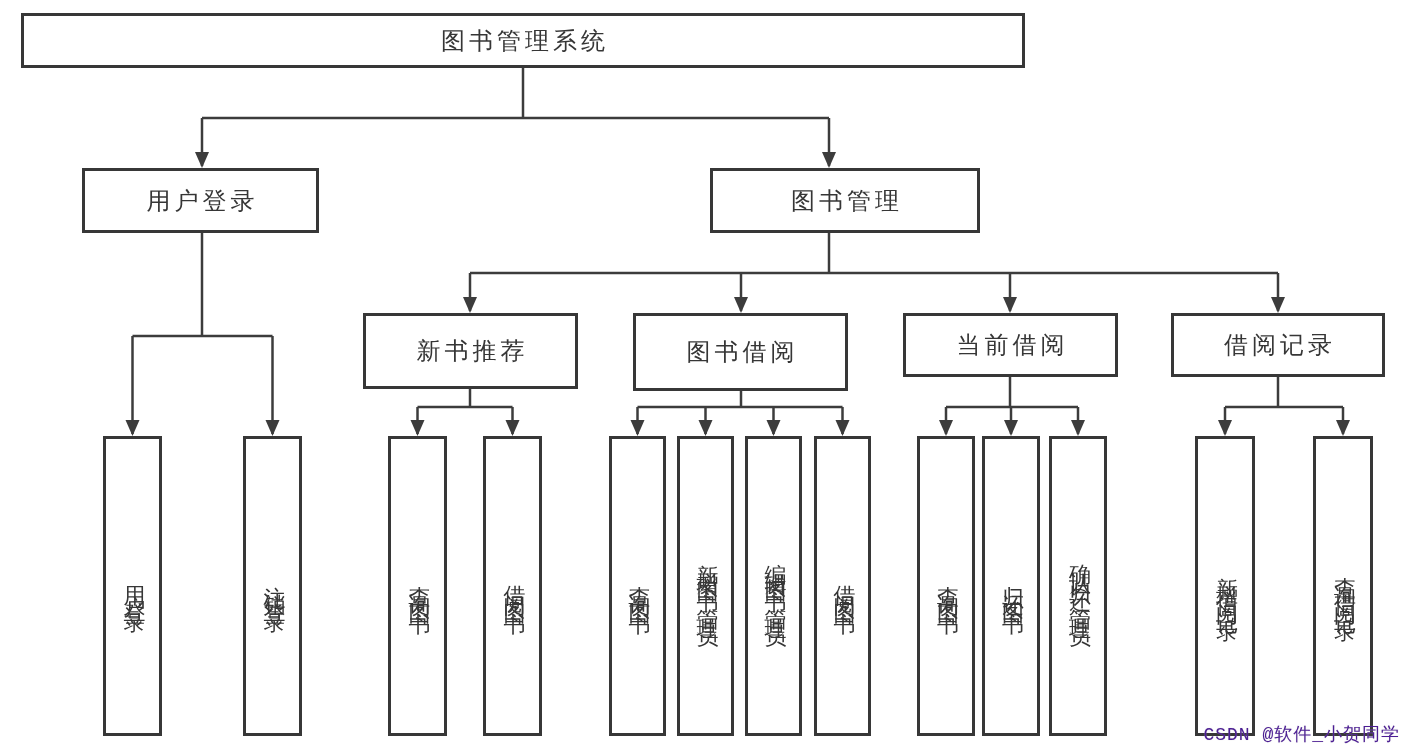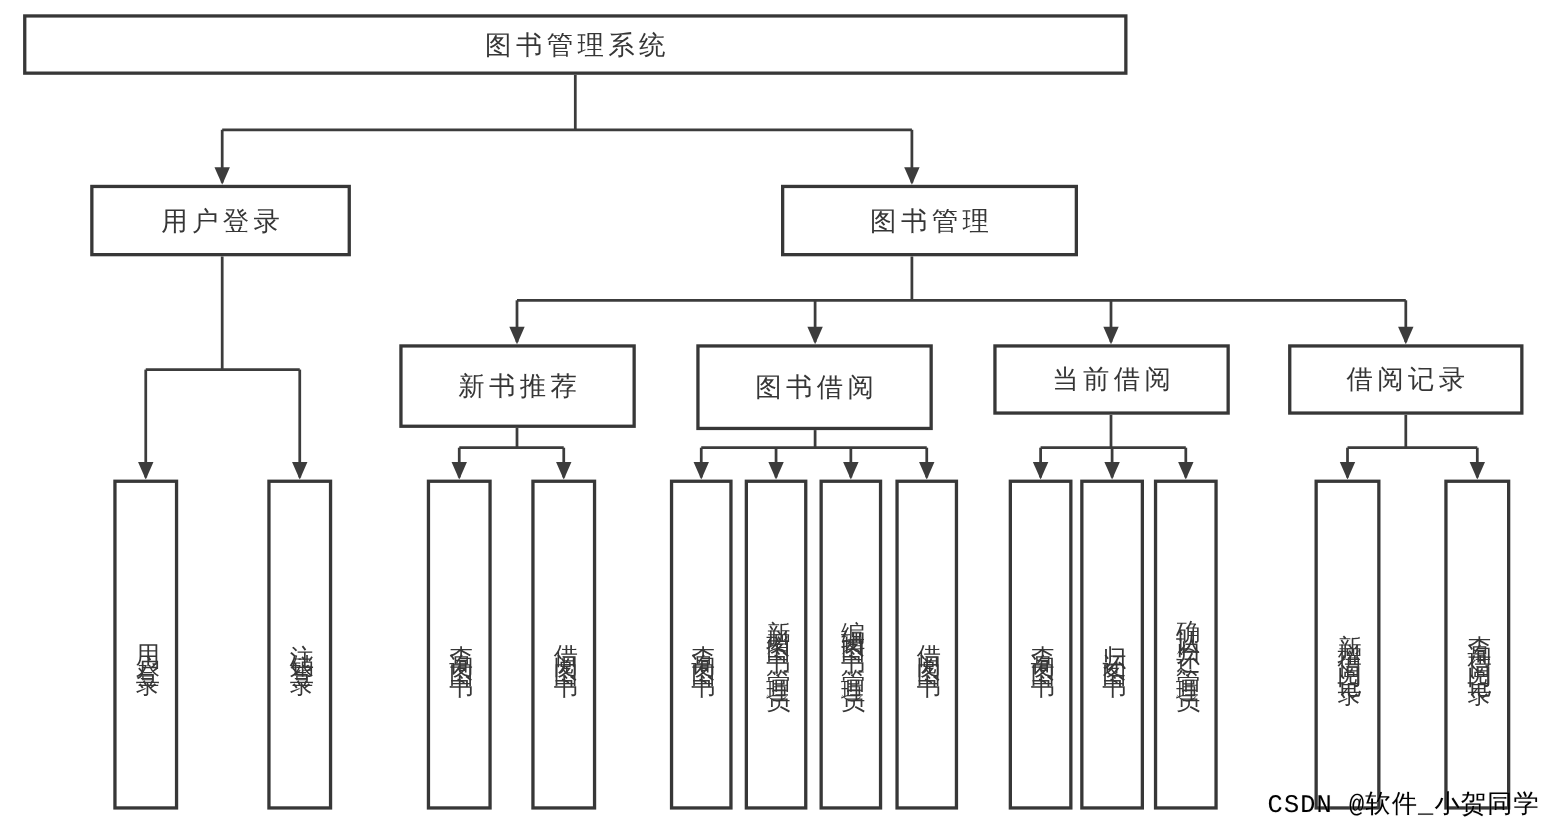--- a/index.html
+++ b/index.html
@@ -51,23 +51,23 @@
     font-size: 22px;
     letter-spacing: 9px;
     color: #363636;
     z-index: 2;
     line-height: 1;
   }
   .watermark {
     position: absolute;
     right: 5px;
     bottom: 1px;
-    font-size: 23px;
+    font-size: 18px;
     letter-spacing: 1px;
-    color: #000000;
+    color: #4c1d95;
     text-shadow: 0 0 1px rgba(180,180,180,0.6);
     z-index: 5;
     white-space: nowrap;
   }
 </style>
 </head>
 <body>
 
 <div class="stage">
 

